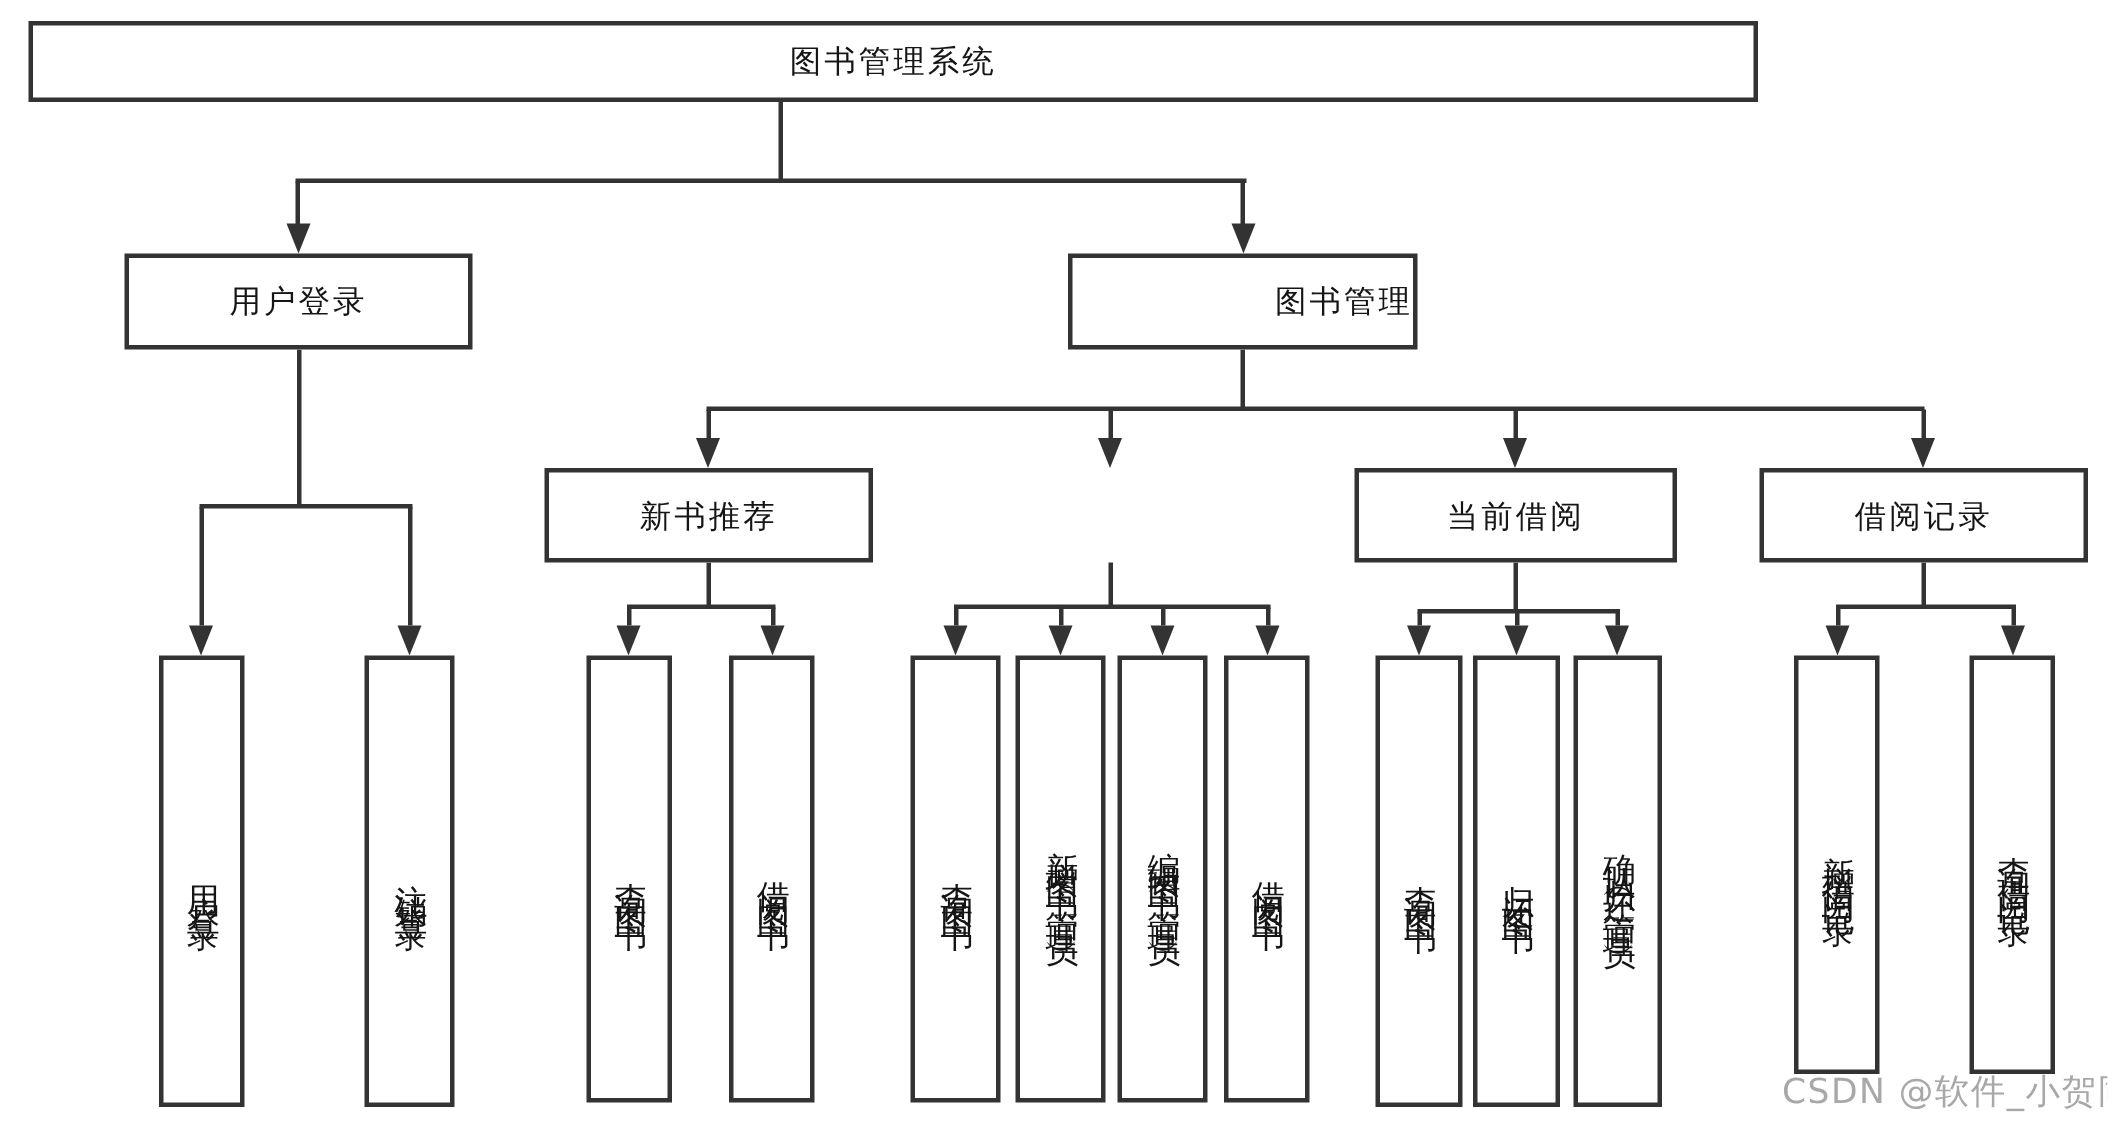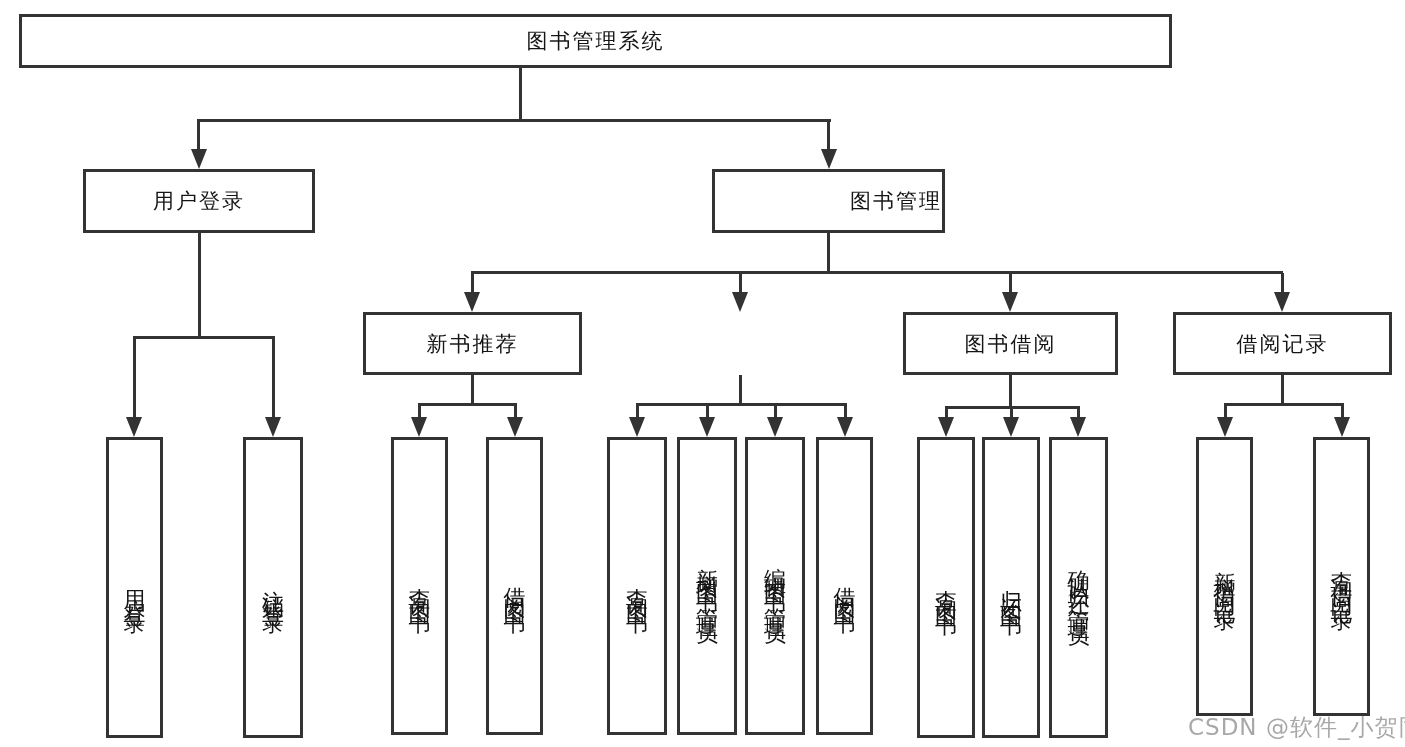--- a/index.html
+++ b/index.html
@@ -67,21 +67,21 @@
   <div class="arrow" style="left:732px;top:292px;"></div>
   <div class="vline" style="left:1009px;top:273px;height:20px;"></div>
   <div class="arrow" style="left:1002px;top:292px;"></div>
   <div class="vline" style="left:1281px;top:273px;height:20px;"></div>
   <div class="arrow" style="left:1274px;top:292px;"></div>
 
   <div class="box" style="left:363px;top:312px;width:219px;height:63px;">
     <span>新书推荐</span>
   </div>
   <div class="box" style="left:903px;top:312px;width:215px;height:63px;">
-    <span>图书借阅</span>
+    <span>当前借阅</span>
   </div>
   <div class="box" style="left:1173px;top:312px;width:219px;height:63px;">
     <span>借阅记录</span>
   </div>
 
   <div class="vline" style="left:471px;top:375px;height:30px;"></div>
   <div class="hline" style="left:418px;top:403px;width:99px;"></div>
   <div class="vline" style="left:418px;top:405px;height:12px;"></div>
   <div class="arrow" style="left:411px;top:417px;"></div>
   <div class="vline" style="left:514px;top:405px;height:12px;"></div>

